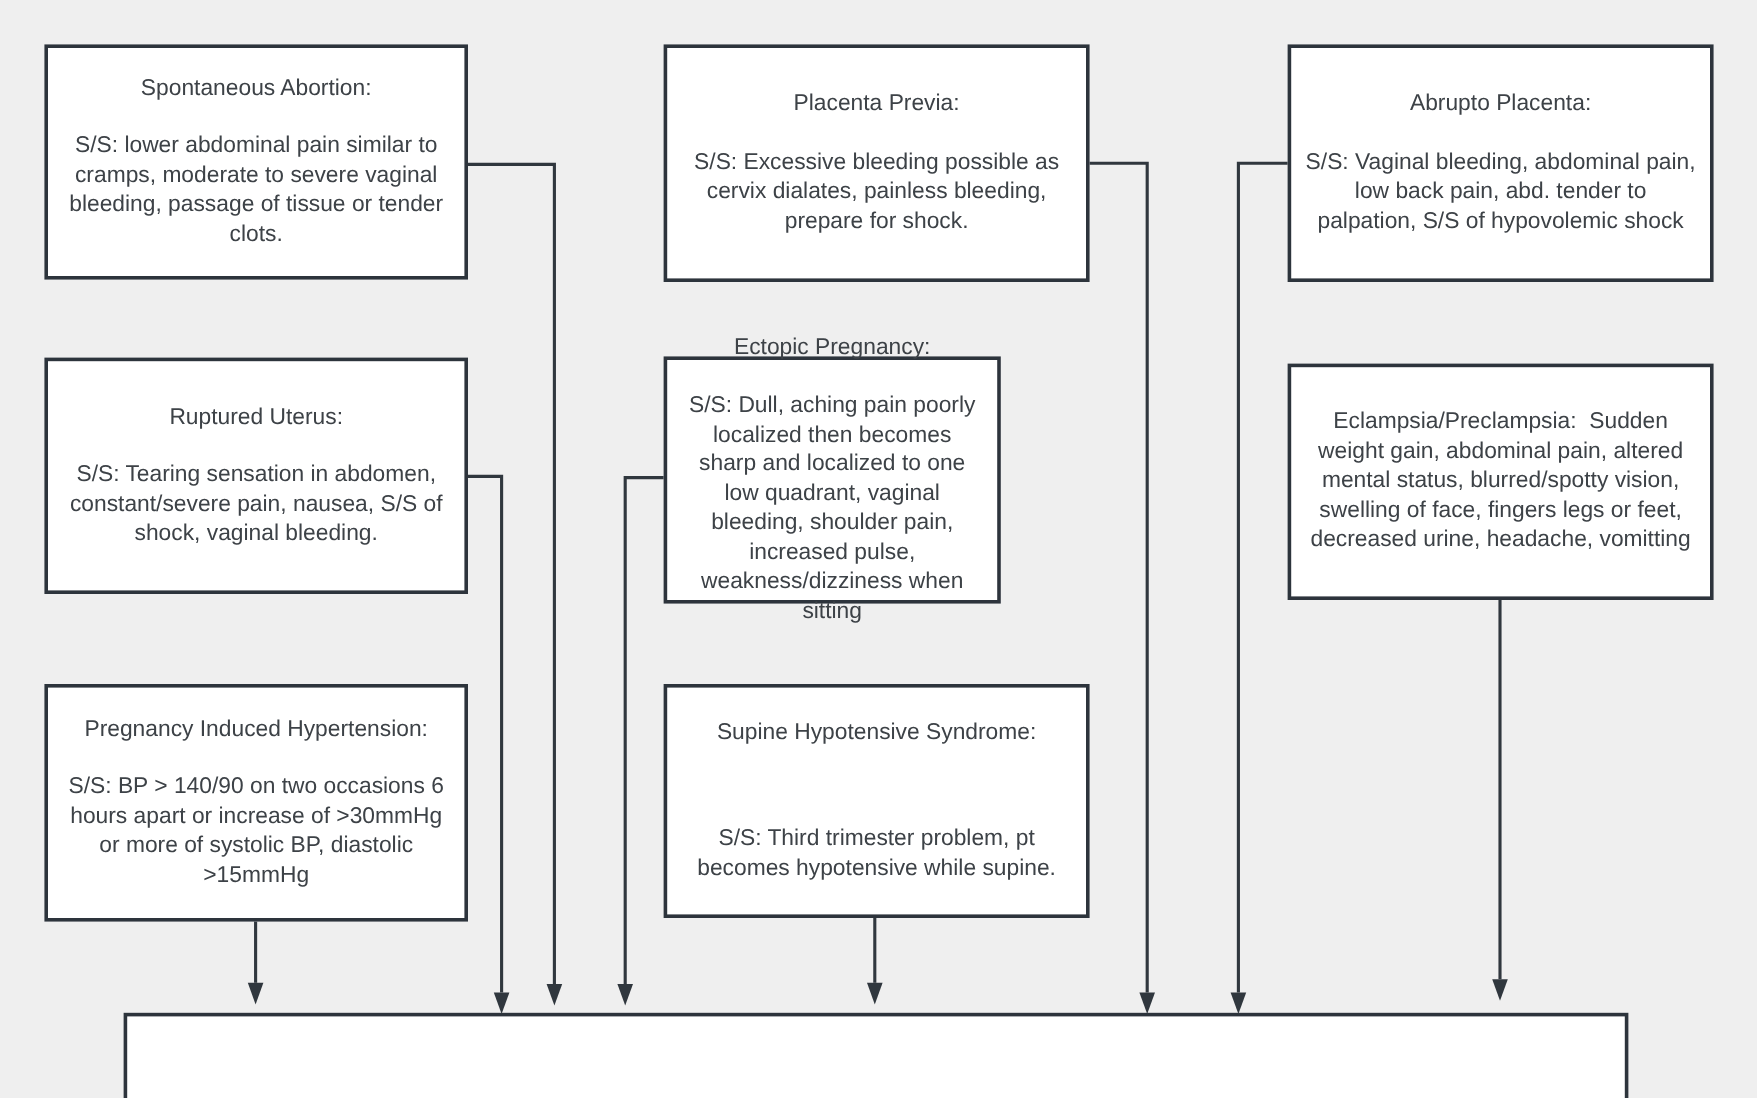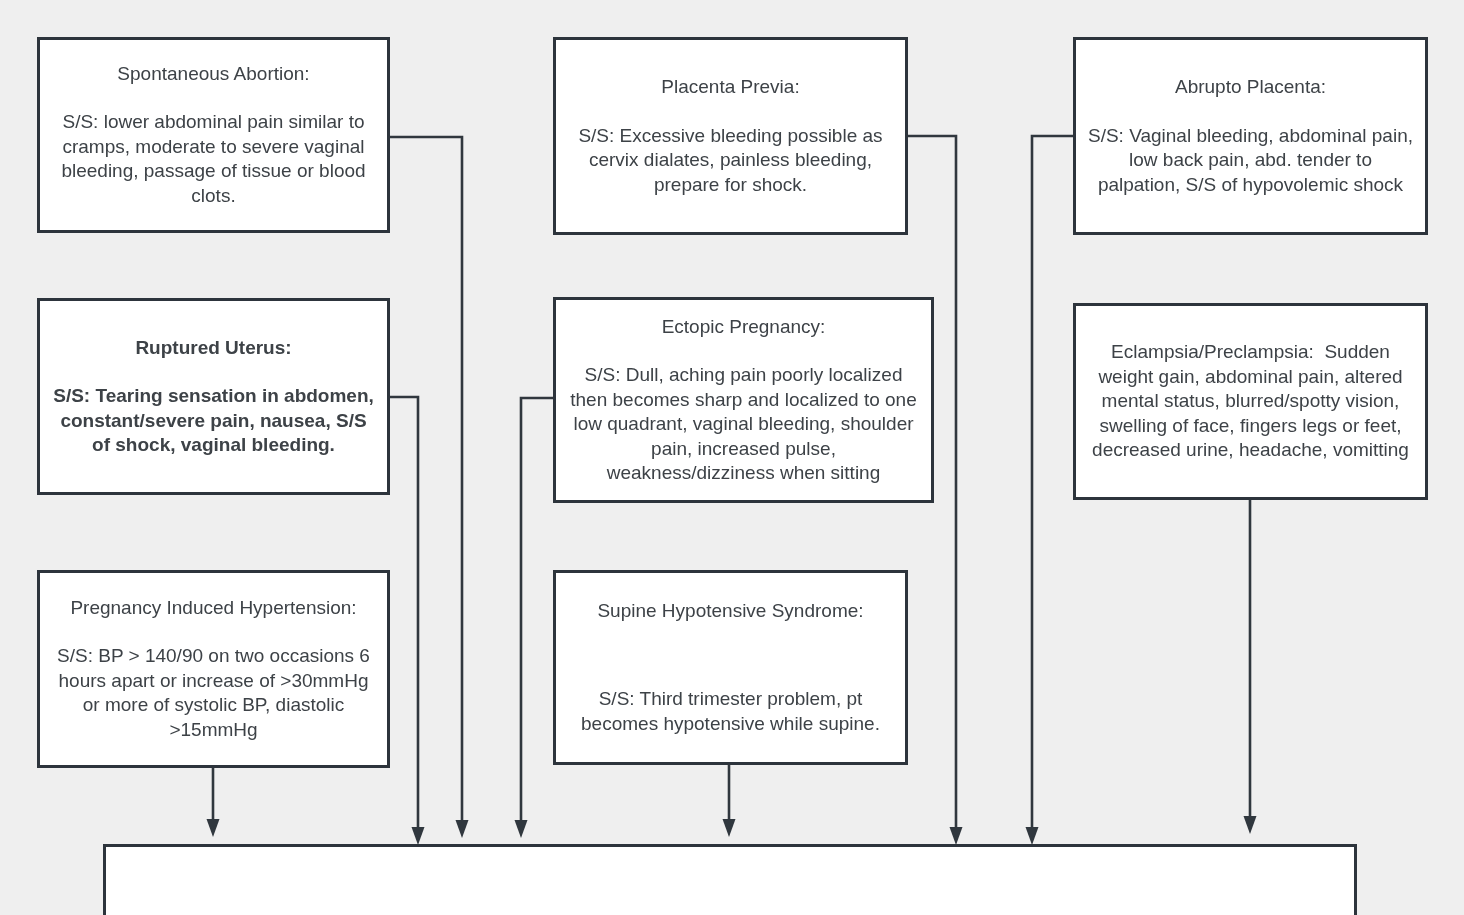--- a/index.html
+++ b/index.html
@@ -40,41 +40,41 @@
   .node-title:empty { display: none; margin: 0; }
   .node-body {
     white-space: pre-wrap;
   }
   .node-body:empty { display: none; }
 
   
   #box-spontaneous-abortion { left: 37px;   top: 37px;  width: 353px; height: 196px; }
   #box-placenta-previa      { left: 553px;  top: 37px;  width: 355px; height: 198px; }
   #box-abrupto-placenta     { left: 1073px; top: 37px;  width: 355px; height: 198px; }
-  #box-ruptured-uterus      { left: 37px;   top: 298px; width: 353px; height: 197px; font-weight: bold; }
-  #box-ectopic-pregnancy    { left: 553px;  top: 297px; width: 381px; height: 206px; }
+  #box-ruptured-uterus      { left: 37px;   top: 298px; width: 353px; height: 197px; }
+  #box-ectopic-pregnancy    { left: 553px;  top: 297px; width: 281px; height: 206px; }
   #box-eclampsia            { left: 1073px; top: 303px; width: 355px; height: 197px; }
   #box-pih                  { left: 37px;   top: 570px; width: 353px; height: 198px; justify-content: center; }
   #box-supine               { left: 553px;  top: 570px; width: 355px; height: 195px; gap: 40px; }
   #box-treatment            { left: 103px;  top: 844px; width: 1254px; height: 130px; }
 
   svg.connectors {
     position: absolute;
     inset: 0;
     pointer-events: none;
   }
 </style>
 </head>
 <body>
 
 <div class="canvas">
 
   <div class="node" id="box-spontaneous-abortion">
     <div class="node-title">Spontaneous Abortion:</div>
-    <div class="node-body">S/S: lower abdominal pain similar to cramps, moderate to severe vaginal bleeding, passage of tissue or blood clots.</div>
+    <div class="node-body">S/S: lower abdominal pain similar to cramps, moderate to severe vaginal bleeding, passage of tissue or tender clots.</div>
   </div>
 
   <div class="node" id="box-placenta-previa">
     <div class="node-title">Placenta Previa:</div>
     <div class="node-body">S/S: Excessive bleeding possible as cervix dialates, painless bleeding, prepare for shock.</div>
   </div>
 
   <div class="node" id="box-abrupto-placenta">
     <div class="node-title">Abrupto Placenta:</div>
     <div class="node-body">S/S: Vaginal bleeding, abdominal pain, low back pain, abd. tender to palpation, S/S of hypovolemic shock</div>

